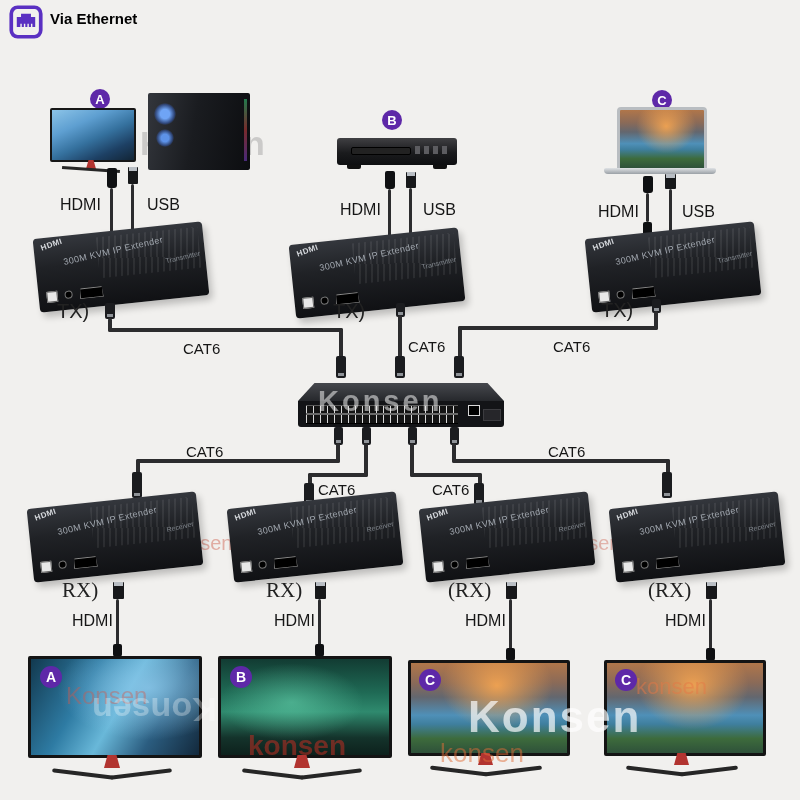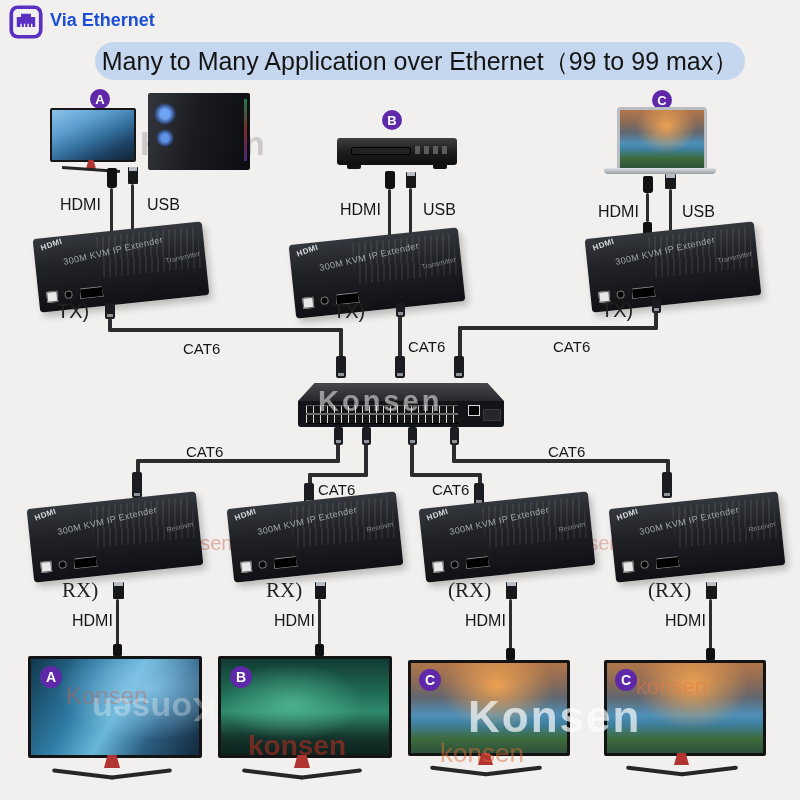--- a/index.html
+++ b/index.html
@@ -1,21 +1,21 @@
 <!DOCTYPE html>
 <html><head>
 <meta charset="utf-8">
 <style>
   html,body{margin:0;padding:0;}
   #stage{position:relative;width:800px;height:800px;background:#f1f0ee;overflow:hidden;
          font-family:"Liberation Sans",sans-serif;color:#151515;}
   .abs{position:absolute;}
   
   .ether-badge{left:8px;top:5px;width:36px;height:34px;}
-  .ether-label{left:50px;top:10px;font-size:18px;font-weight:600;color:#1d4ed8;}
+  .ether-label{left:50px;top:10px;font-size:15px;font-weight:600;color:#000000;}
   .title-pill{left:95px;top:42px;width:650px;height:38px;background:#c5d6ef;border-radius:19px;
               display:flex;align-items:center;justify-content:center;font-size:25px;color:#141414;}
   
   .lbl{font-size:16px;color:#161616;}
   .cat6{font-size:15px;color:#161616;}
   .txlbl{font-size:20px;color:#222;}
   .rxlbl{font-size:21px;color:#222;font-family:"Liberation Serif",serif;}
   .badge{width:20px;height:20px;border-radius:50%;background:#5e28a8;color:#fff;
          display:flex;align-items:center;justify-content:center;font-size:13px;font-weight:bold;}
   .badge.big{width:22px;height:22px;font-size:14px;}
@@ -94,21 +94,20 @@
 <body>
 
 <div id="stage">
 
   <svg class="abs ether-badge" viewBox="0 0 24 24">
     <rect x="1.6" y="1.6" width="20.8" height="20.8" rx="4.5" fill="none" stroke="#5a30c2" stroke-width="2.6"></rect>
     <path d="M5.5 8.5 h3 v-2.3 h7 v2.3 h3 v7 h-13 z" fill="#5a30c2"></path>
     <path d="M8.5 15.5 v-2.2 M11 15.5 v-2.2 M13.5 15.5 v-2.2 M16 15.5 v-2.2" stroke="#f1f0ee" stroke-width="1"></path>
   </svg>
   <div class="abs ether-label">Via Ethernet</div>
-  <div class="abs title-pill">Many to Many Application over Ethernet（99 to 99 max）</div>
 
   <div class="wm" style="left:140px;top:124px;font-size:34px;font-weight:bold;color:rgba(150,150,150,.42);">Konsen</div>
   <div class="wm" style="left:318px;top:386px;font-size:29px;font-weight:bold;letter-spacing:3px;color:rgba(245,245,245,.82);">Konsen</div>
   <div class="wm" style="left:168px;top:532px;font-size:20px;color:rgba(200,70,50,.4);">konsen</div>
   <div class="wm" style="left:556px;top:532px;font-size:20px;color:rgba(200,70,50,.35);">konsen</div>
 
   <div class="abs badge" style="left:90px;top:89px;">A</div>
   <div class="abs mon-top-a"></div>
   <div class="abs" style="left:86px;top:160px;width:10px;height:9px;background:#b23430;clip-path:polygon(25% 0,75% 0,100% 100%,0 100%);"></div>
   <div class="abs" style="left:62px;top:168px;width:58px;height:3px;background:#262626;transform:rotate(4deg);"></div>

